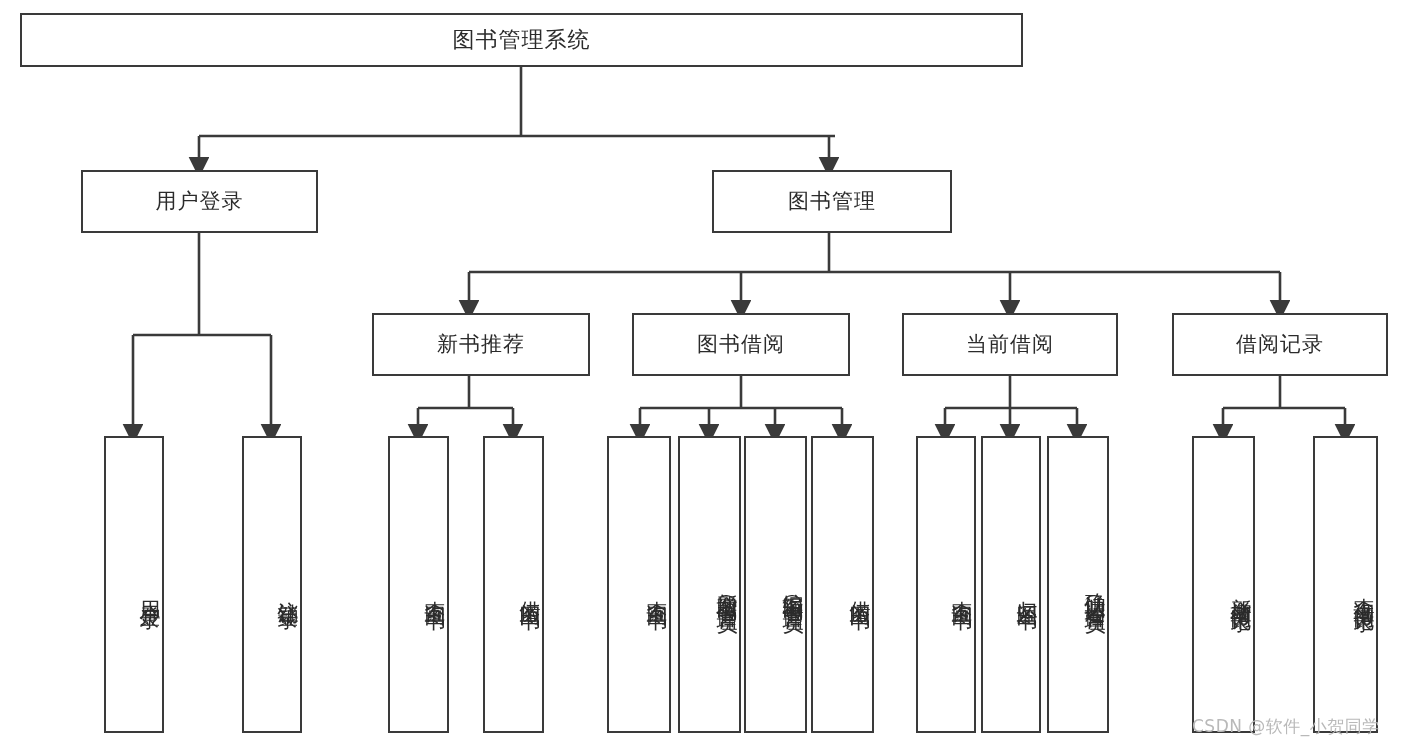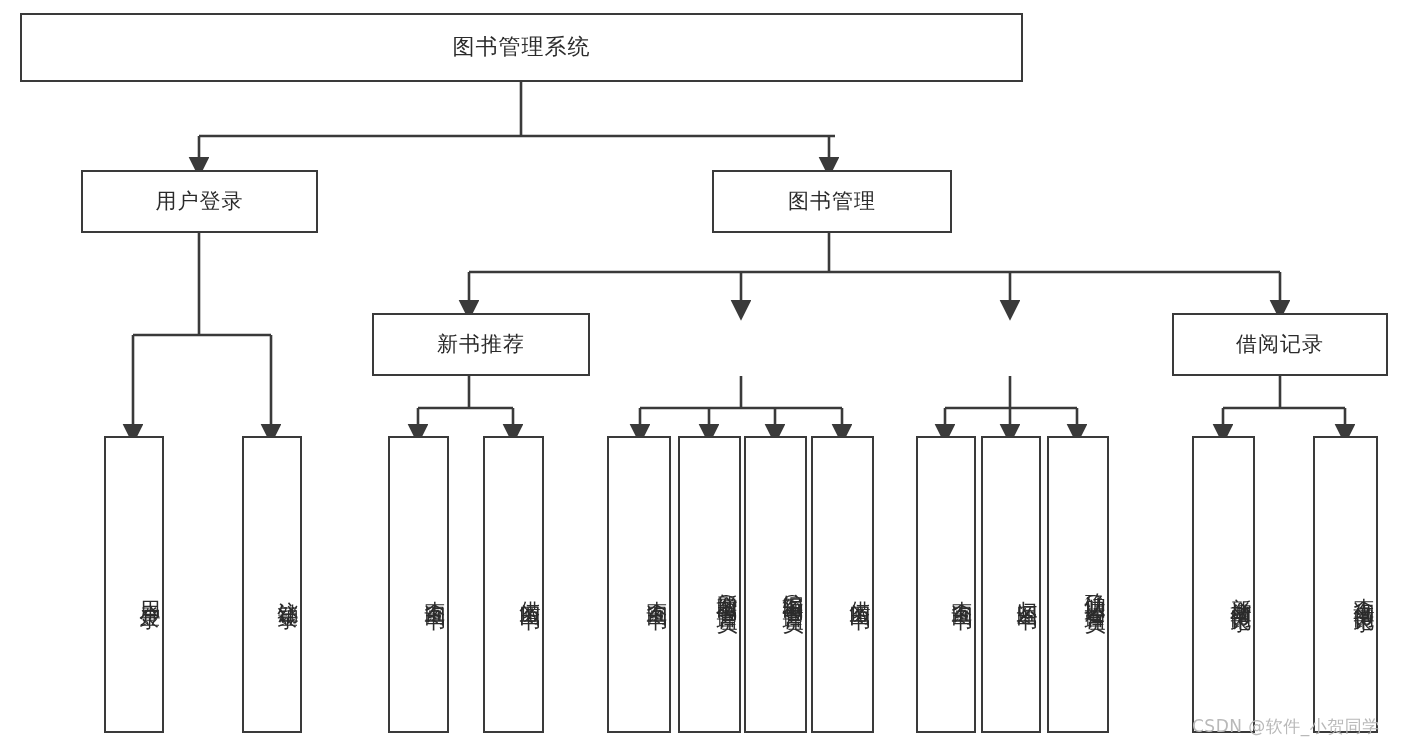--- a/index.html
+++ b/index.html
@@ -116,33 +116,39 @@
       <path d="M1010,408 L1010,427" marker-end="url(#arrow)"></path>
       <path d="M1077,408 L1077,427" marker-end="url(#arrow)"></path>
 
       <path d="M1280,376 L1280,408"></path>
       <path d="M1223,408 L1345,408"></path>
       <path d="M1223,408 L1223,427" marker-end="url(#arrow)"></path>
       <path d="M1345,408 L1345,427" marker-end="url(#arrow)"></path>
     </g>
   </svg>
 
-  <div class="node h root" style="left:20px; top:13px; width:1003px; height:69px;">
+  <div class="node h root" style="left:20px; top:13px; width:1003px; height:54px;">
     <span>图书管理系统</span>
   </div>
 
   <div class="node h" style="left:81px; top:170px; width:237px; height:63px;">
     <span>用户登录</span>
   </div>
   <div class="node h" style="left:712px; top:170px; width:240px; height:63px;">
     <span>图书管理</span>
   </div>
 
   <div class="node h" style="left:360px; top:313px; width:218px; height:63px;margin-left:12px;">
     <span>新书推荐</span>
+  </div>
+  <div class="node h" style="left:632px; top:313px; width:218px; height:63px;">
+    <span>图书借阅</span>
+  </div>
+  <div class="node h" style="left:902px; top:313px; width:216px; height:63px;">
+    <span>当前借阅</span>
   </div>
   <div class="node h" style="left:1172px; top:313px; width:216px; height:63px;">
     <span>借阅记录</span>
   </div>
 
   <div class="node v" style="left:104px; top:436px; width:60px; height:297px;">
     <span class="vtext">用户登录</span>
   </div>
   <div class="node v" style="left:242px; top:436px; width:60px; height:297px;">
     <span class="vtext">注销登录</span>

